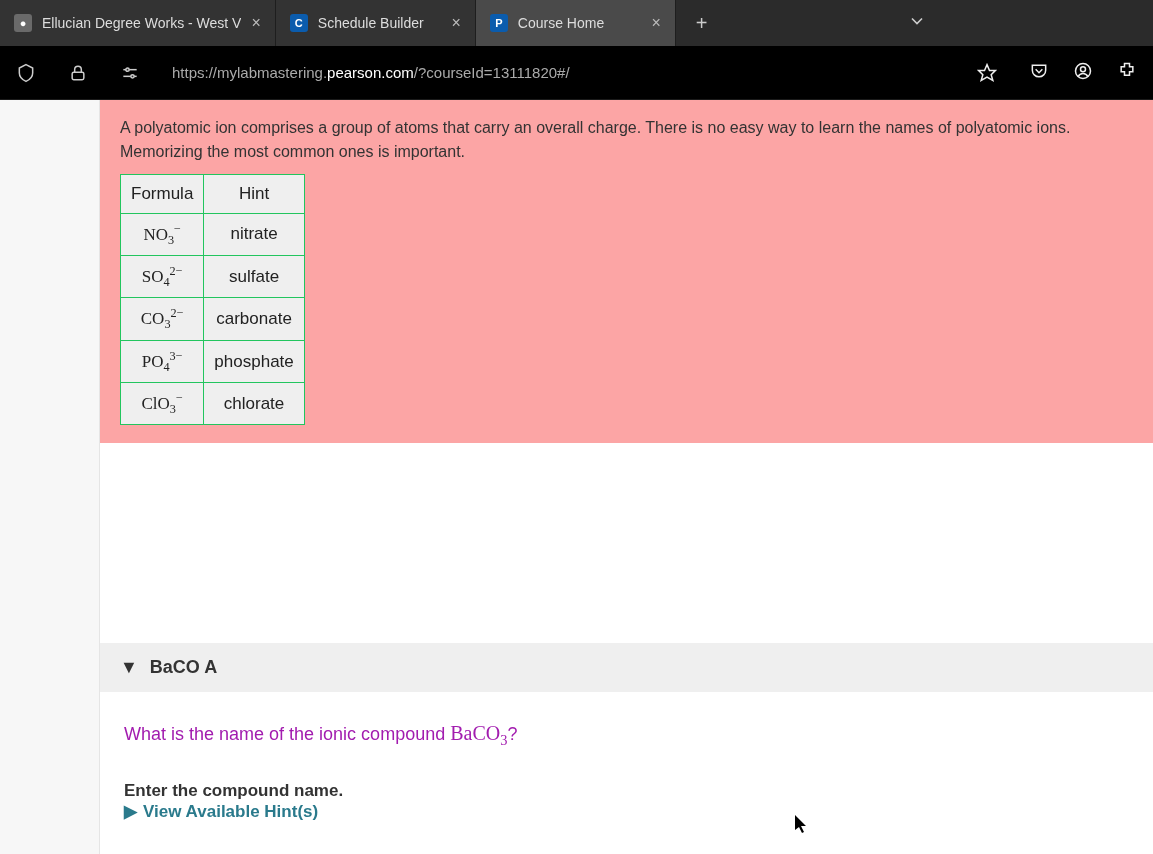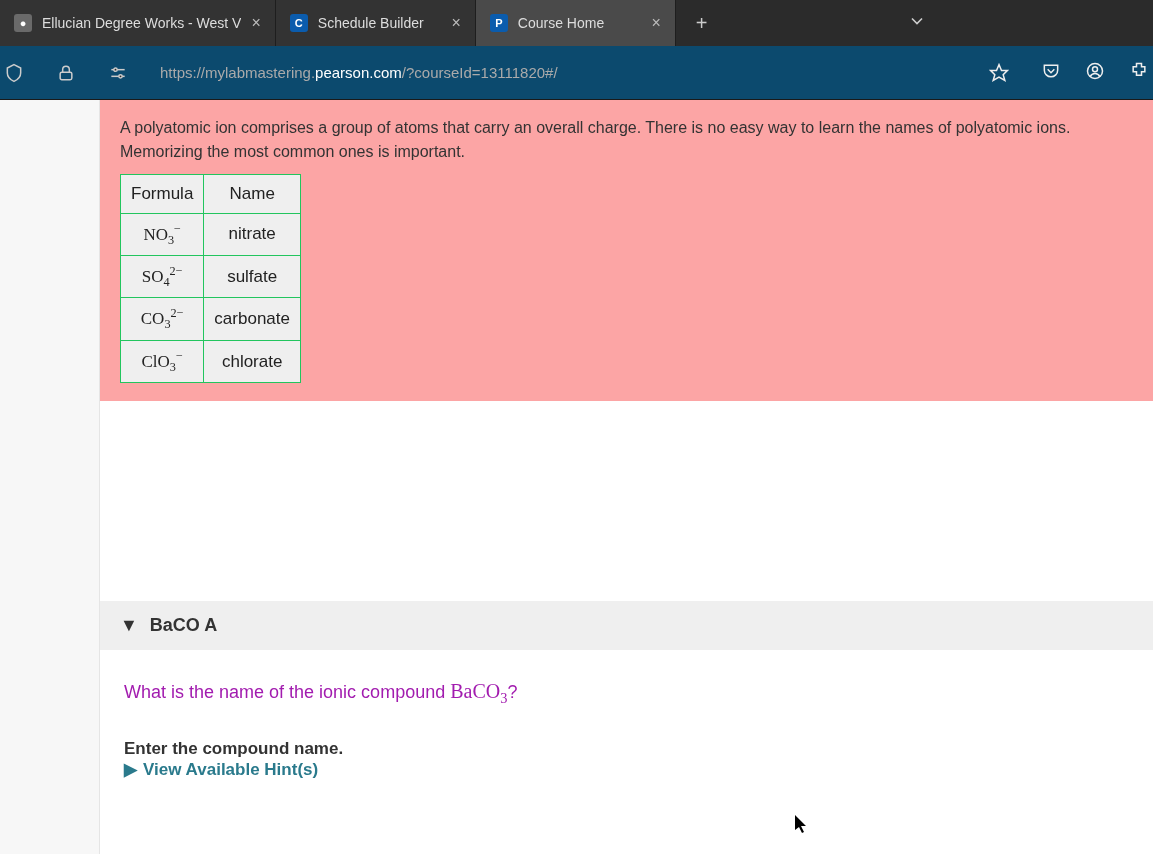--- a/index.html
+++ b/index.html
@@ -52,25 +52,25 @@
 .tab-actions {
   display: flex;
   align-items: center;
   color: #ccc;
   gap: 20px;
   padding: 0 20px;
 }
 .tab-actions span { cursor: pointer; font-size: 20px; }
 .addr-bar {
   height: 54px;
-  background: #0c4a6e;
+  background: #000000;
   display: flex;
   align-items: center;
   gap: 32px;
-  padding: 0 4px;
+  padding: 0 16px;
   color: #bbb;
   border-bottom: 1px solid #1a1a1a;
 }
 .addr-icon { width: 20px; height: 20px; display: flex; align-items: center; justify-content: center; }
 .url { flex: 1; font-size: 15px; color: #aaa; }
 .url .host { color: #fff; }
 .right-icons { display: flex; gap: 24px; align-items: center; }
 .right-icons span { cursor: pointer; color: #eee; }
 
 .content-area {
@@ -225,35 +225,39 @@
 
 <div class="content-area">
   <div class="left-gutter"></div>
   <div class="main-content">
     <div class="intro-block">
       <p>A polyatomic ion comprises a group of atoms that carry an overall charge. There is no easy way to learn the names of polyatomic ions. Memorizing the most common ones is important.</p>
       <table class="ion-table">
         <thead>
           <tr>
             <th>Formula</th>
-            <th>Name</th>
+            <th>Hint</th>
           </tr>
         </thead>
         <tbody id="ion-tbody">
             <tr>
               <td class="formula-cell">NO<sub>3</sub><sup>−</sup></td>
               <td>nitrate</td>
             </tr>
             <tr>
               <td class="formula-cell">SO<sub>4</sub><sup>2−</sup></td>
               <td>sulfate</td>
             </tr>
             <tr>
               <td class="formula-cell">CO<sub>3</sub><sup>2−</sup></td>
               <td>carbonate</td>
+            </tr>
+            <tr>
+              <td class="formula-cell">PO<sub>4</sub><sup>3−</sup></td>
+              <td>phosphate</td>
             </tr>
             <tr>
               <td class="formula-cell">ClO<sub>3</sub><sup>−</sup></td>
               <td>chlorate</td>
             </tr>
           </tbody>
       </table>
     </div>
 
     <div class="part-section">

